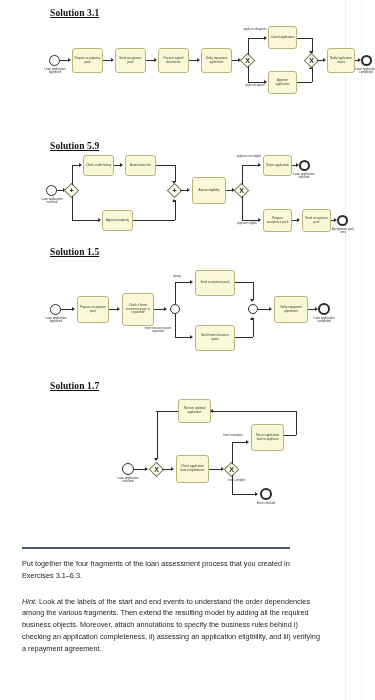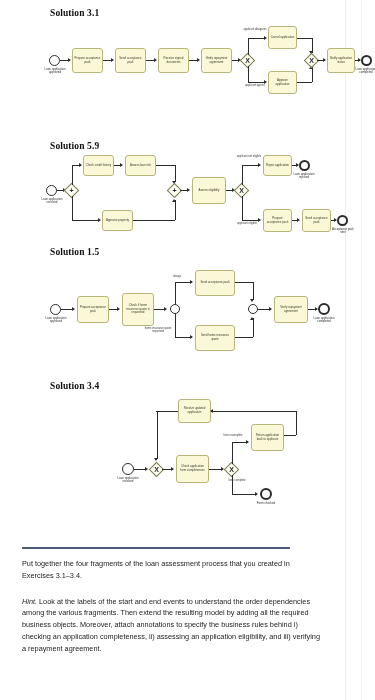--- a/index.html
+++ b/index.html
@@ -5,21 +5,21 @@
   html,body{margin:0;padding:0;}
   body{
     width:375px;height:700px;background:#ffffff;overflow:hidden;
     font-family:"Liberation Sans", sans-serif;color:#1a1a1a;
     -webkit-font-smoothing:antialiased;
   }
   .page{position:relative;width:375px;height:700px;background:#fff;}
   .paper-edge{position:absolute;top:0;bottom:0;width:1px;background:#ececec;}
   .sec-title{
     position:absolute;font-family:"Liberation Serif", serif;font-weight:bold;
-    font-size:9.5px;color:#111;letter-spacing:.1px;
+    font-size:9.5px;color:#111;letter-spacing:.1px;text-decoration:underline;
   }
   
   .diag{position:absolute;}
   .task{
     position:absolute;background:#fbf8d8;border:1px solid #b9b47a;border-radius:3px;
     display:flex;align-items:center;justify-content:center;text-align:center;
     font-size:2.9px;line-height:1.22;color:#3a3a2a;padding:1px;box-sizing:border-box;
     box-shadow:0 0 0 0 rgba(0,0,0,0);
   }
   .task span{display:block;width:100%;word-break:break-word;}
@@ -277,21 +277,21 @@
 
     <div class="task" style="left:274px;top:34px;width:34px;height:27px;">
       <span>Verify repayment agreement</span>
     </div>
     <div class="ln h" style="left:308px;top:47px;width:9px;"></div>
     <div class="arw r" style="left:315px;top:44.7px;"></div>
     <div class="ev end" style="left:318px;top:41px;width:12px;height:12px;"></div>
     <div class="ev-label" style="left:309px;top:55px;width:30px;">Loan application completed</div>
   </div>
 
-  <div class="sec-title" style="left:50px;top:381px;">Solution 3.4</div>
+  <div class="sec-title" style="left:50px;top:381px;">Solution 1.7</div>
 
   <div class="diag" style="left:0;top:395px;width:375px;height:110px;">
 
     <div class="task" style="left:178px;top:4px;width:33px;height:24px;">
       <span>Receive updated application</span>
     </div>
 
     <div class="ln h" style="left:211px;top:16px;width:85px;"></div>
     <div class="ln v" style="left:295.5px;top:16px;height:24px;"></div>
     <div class="arw l" style="left:210px;top:13.7px;"></div>
@@ -332,19 +332,19 @@
     <div class="ln v" style="left:231.5px;top:80px;height:20px;"></div>
     <div class="ln h" style="left:231.5px;top:99px;width:25px;"></div>
     <div class="arw r" style="left:255px;top:96.7px;"></div>
     <div class="flow-label" style="left:226px;top:84px;width:22px;">form complete</div>
     <div class="ev end" style="left:260px;top:93px;width:12px;height:12px;"></div>
     <div class="ev-label" style="left:252px;top:107px;width:28px;">Form checked</div>
   </div>
 
   <div class="ex-wrap" style="top:540px;">
     <div class="ex-rule"></div>
-    <div class="ex-body">Put together the four fragments of the loan assessment process that you created in Exercises 3.1–3.4.</div>
+    <div class="ex-body">Put together the four fragments of the loan assessment process that you created in Exercises 3.1–6.3.</div>
     <div class="ex-hint">
       <i>Hint.</i><span> Look at the labels of the start and end events to understand the order dependencies among the various fragments. Then extend the resulting model by adding all the required business objects. Moreover, attach annotations to specify the business rules behind i) checking an application completeness, ii) assessing an application eligibility, and iii) verifying a repayment agreement.</span>
     </div>
   </div>
 
 </div>
 
 </body></html>

